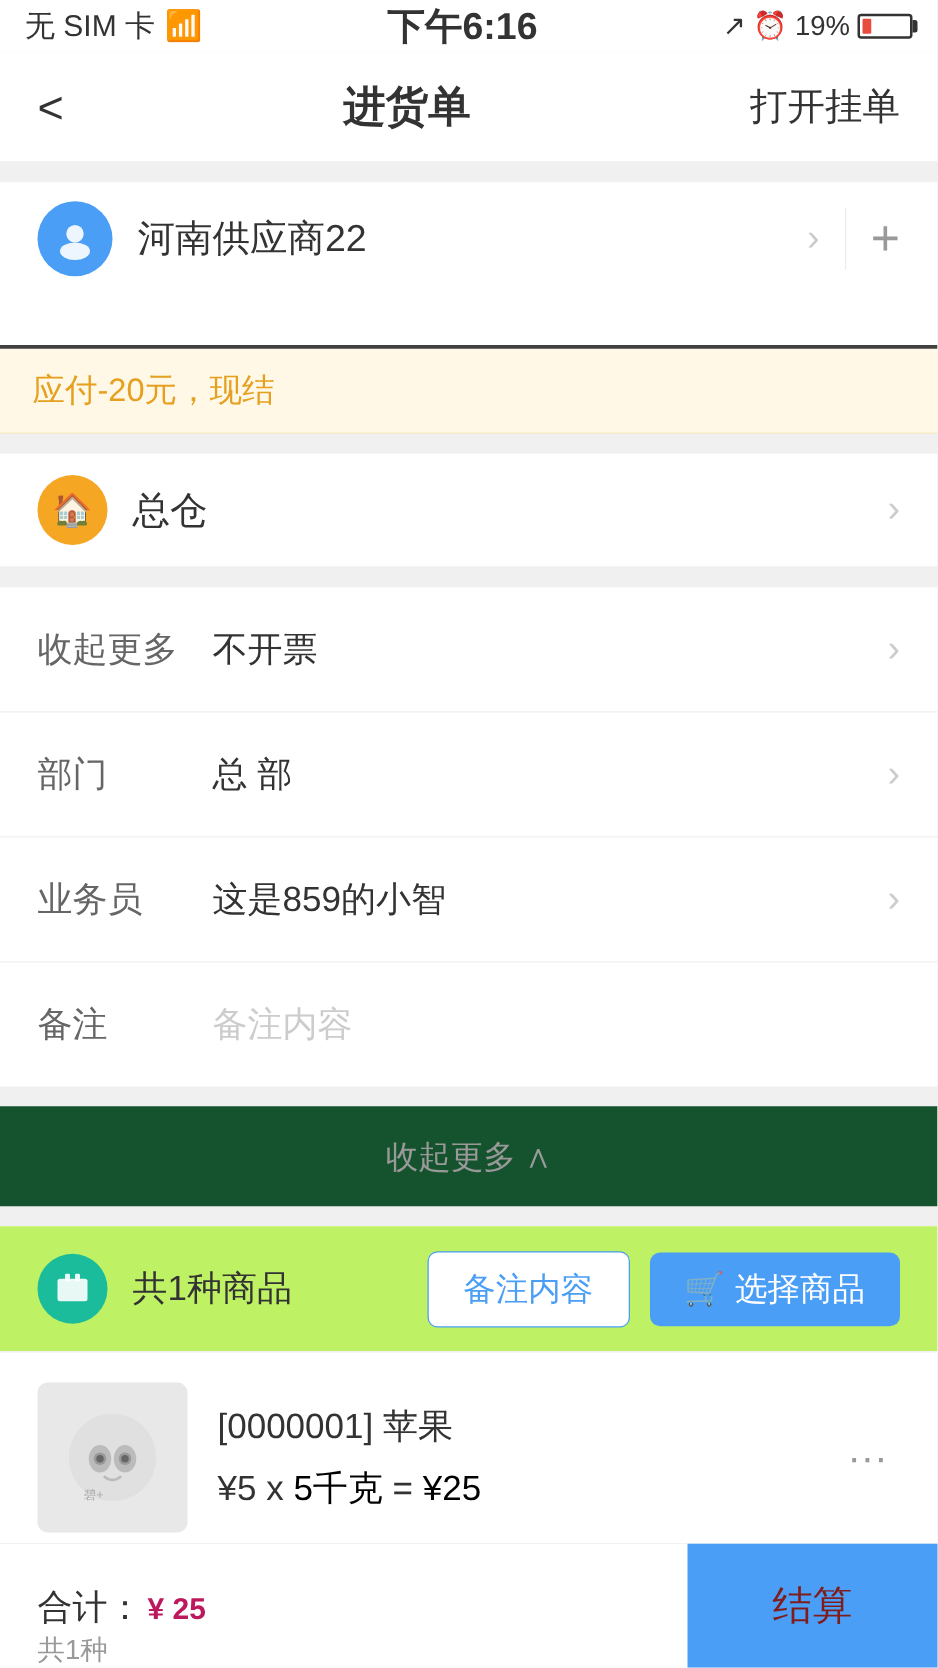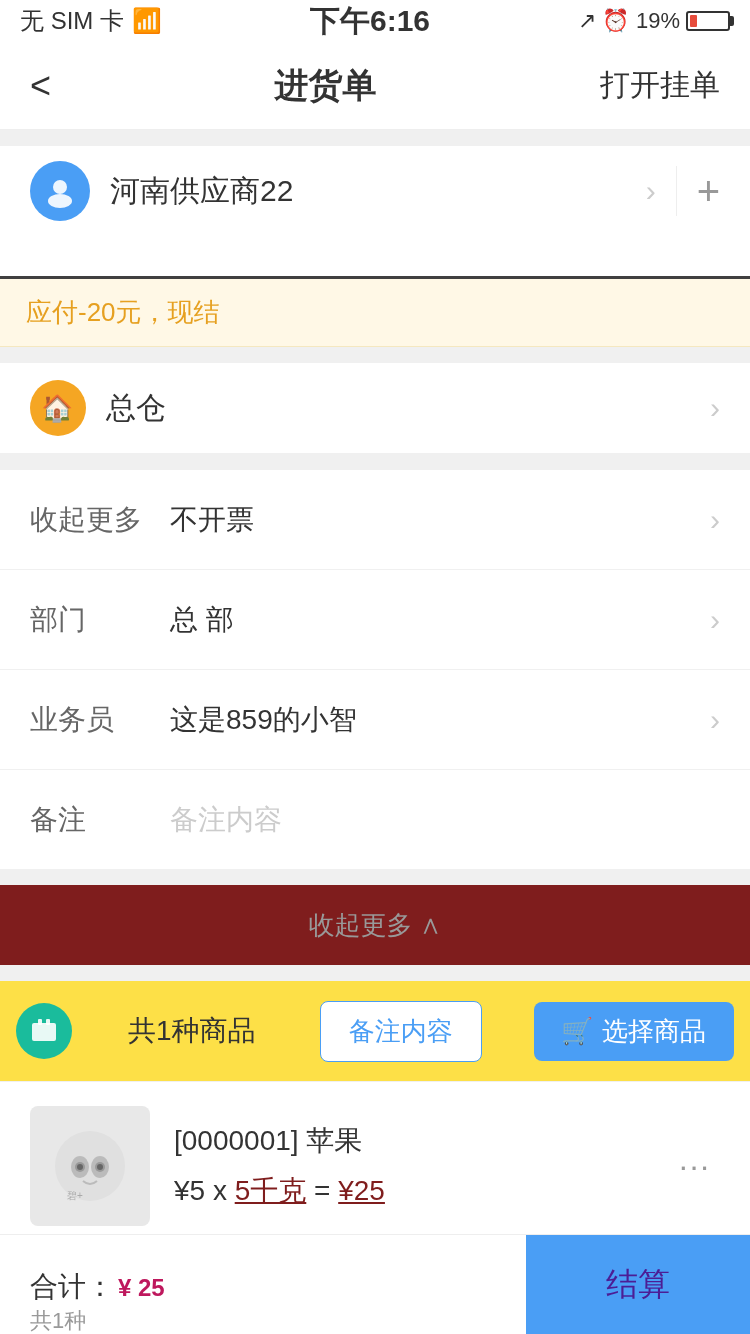--- a/index.html
+++ b/index.html
@@ -169,39 +169,38 @@
       font-size: 28px;
       color: #333;
       padding-left: 20px;
     }
     .form-placeholder {
       color: #ccc;
     }
 
     
     .collapse-row {
-      background: #7f1d1d;
+      background: #14532d;
       height: 80px;
       display: flex;
       align-items: center;
       justify-content: center;
       font-size: 26px;
       color: #999;
       cursor: pointer;
       margin-bottom: 16px;
     }
 
     
     .products-header {
       display: flex;
       align-items: center;
-      padding: 0 16px;
+      padding: 0 30px;
       height: 100px;
-      background: #fde047;
-      gap: 36px;
+      background: #bef264;
     }
     .products-icon {
       width: 56px; height: 56px;
       border-radius: 50%;
       background: #1abc9c;
       display: flex; align-items: center; justify-content: center;
       color: #fff;
       font-size: 24px;
       margin-right: 20px;
       flex-shrink: 0;
@@ -259,22 +258,21 @@
     .product-name {
       font-size: 28px;
       color: #333;
       margin-bottom: 12px;
     }
     .product-price {
       font-size: 28px;
       color: #333;
     }
     .product-price .highlight {
-      color: #7f1d1d;
-      text-decoration: underline;
+      color: #000000;
     }
     .product-more {
       font-size: 32px;
       color: #999;
       padding: 10px;
       cursor: pointer;
     }
 
     
     .footer {
@@ -306,26 +304,26 @@
     .footer-hang {
       width: 200px;
       height: 100%;
       background: #f5a623;
       display: flex; align-items: center; justify-content: center;
       font-size: 32px;
       color: #fff;
       cursor: pointer;
     }
     .footer-checkout {
-      width: 224px;
+      width: 200px;
       height: 100%;
       background: #4a9ef5;
       display: flex; align-items: center; justify-content: center;
       font-size: 32px;
-      color: #4c1d95;
+      color: #7f1d1d;
       cursor: pointer;
     }
   </style>
 </head>
 <body>
 
 <div class="status-bar">
   <div class="status-left">
     <span>无 SIM 卡</span>
     <span>📶</span>

